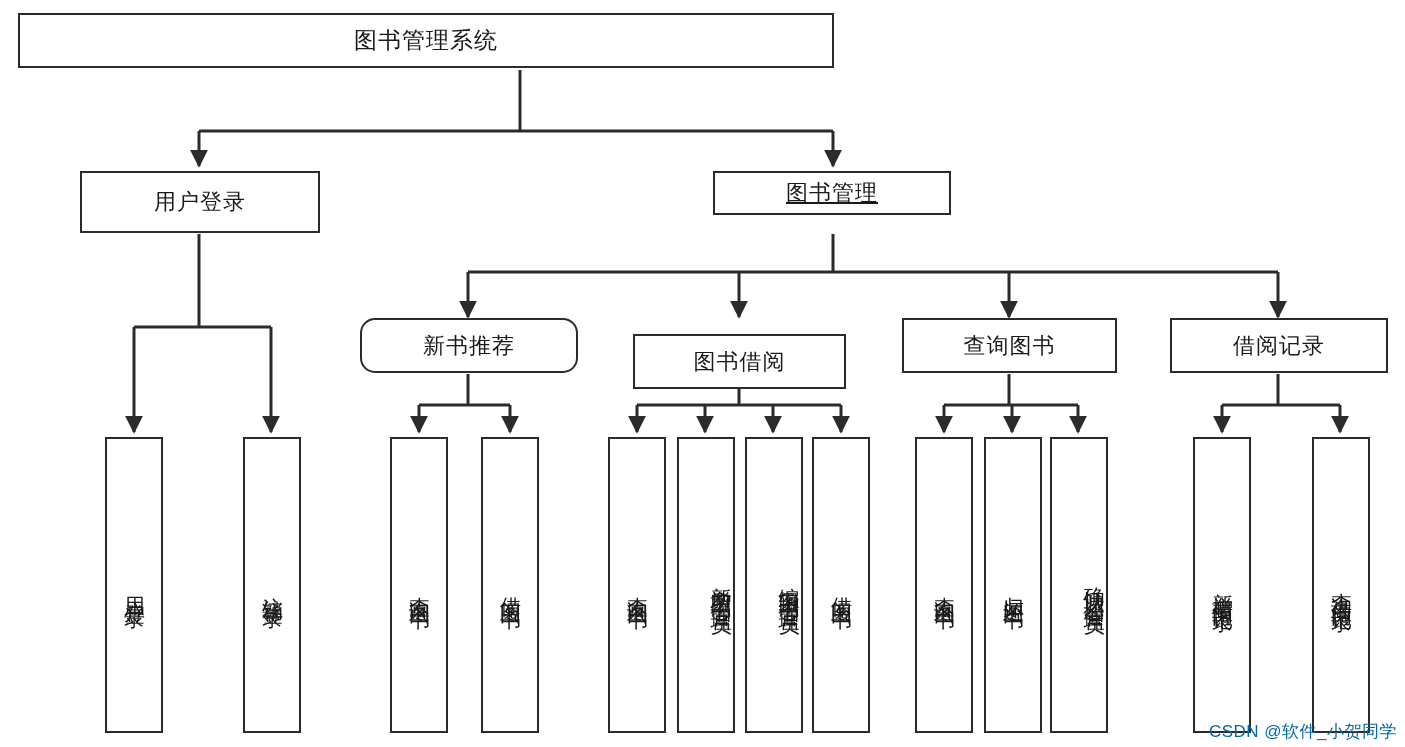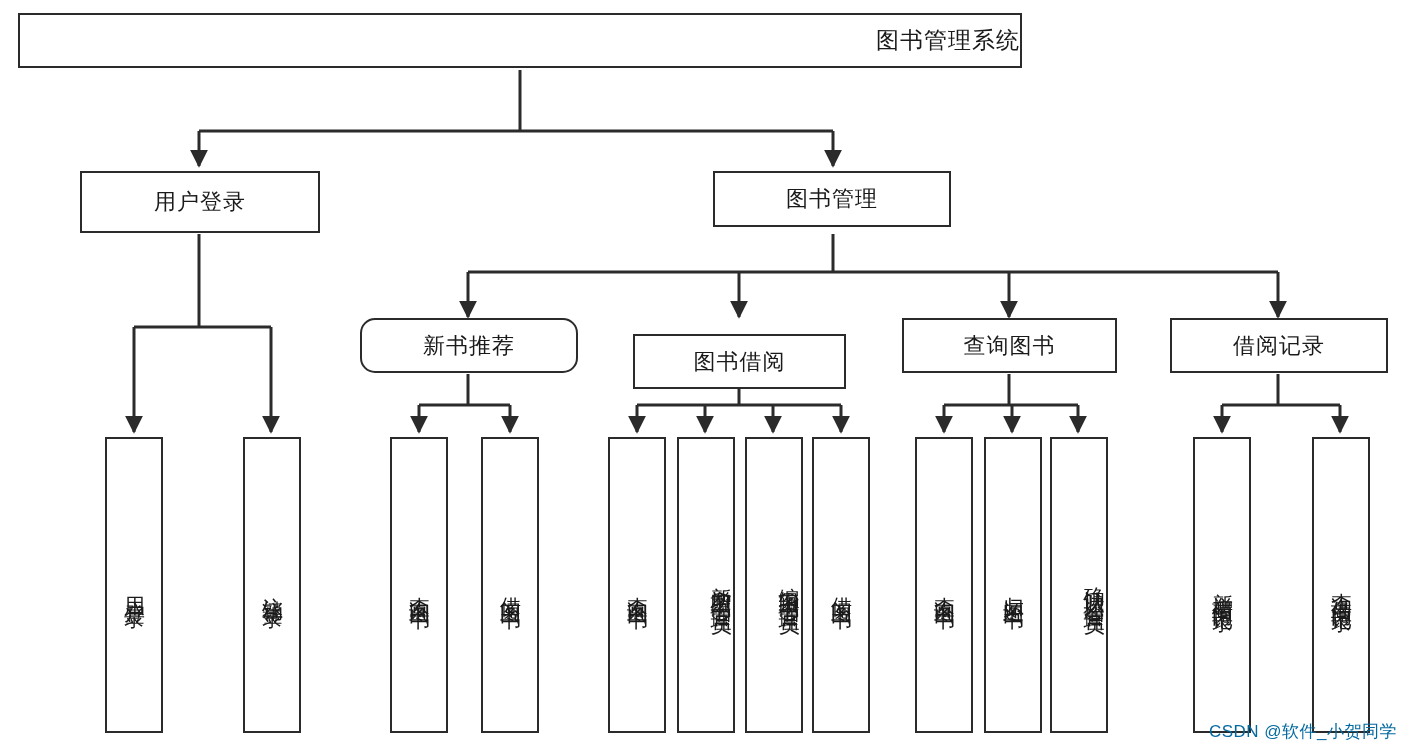--- a/index.html
+++ b/index.html
@@ -123,28 +123,28 @@
       <path d="M 1012 405 L 1012 432" marker-end="url(#arrow)"></path>
       <path d="M 1078 405 L 1078 432" marker-end="url(#arrow)"></path>
 
       <path d="M 1278 374 L 1278 405"></path>
       <path d="M 1222 405 L 1340 405"></path>
       <path d="M 1222 405 L 1222 432" marker-end="url(#arrow)"></path>
       <path d="M 1340 405 L 1340 432" marker-end="url(#arrow)"></path>
     </g>
   </svg>
 
-  <div class="node horiz root" style="left:18px; top:13px; width:1004px; height:55px;justify-content:flex-end;">
+  <div class="node horiz root" style="left:18px; top:13px; width:816px; height:55px;">
     <span class="label">图书管理系统</span>
   </div>
 
   <div class="node horiz" style="left:80px; top:171px; width:240px; height:62px;">
     <span class="label">用户登录</span>
   </div>
-  <div class="node horiz" style="left:713px; top:171px; width:238px; height:56px;">
+  <div class="node horiz" style="left:713px; top:171px; width:238px; height:44px;text-decoration:underline;">
     <span class="label">图书管理</span>
   </div>
 
   <div class="node horiz" style="left:360px; top:318px; width:218px; height:55px;border-radius:15px;">
     <span class="label">新书推荐</span>
   </div>
   <div class="node horiz" style="left:633px; top:318px; width:213px; height:55px;margin-top:16px;">
     <span class="label">图书借阅</span>
   </div>
   <div class="node horiz" style="left:902px; top:318px; width:215px; height:55px;">

